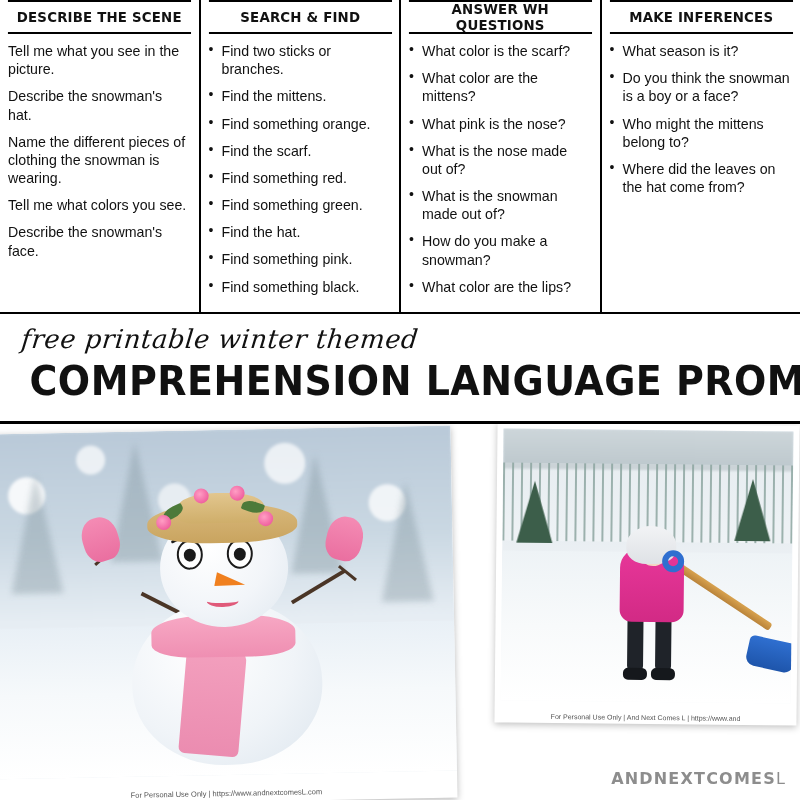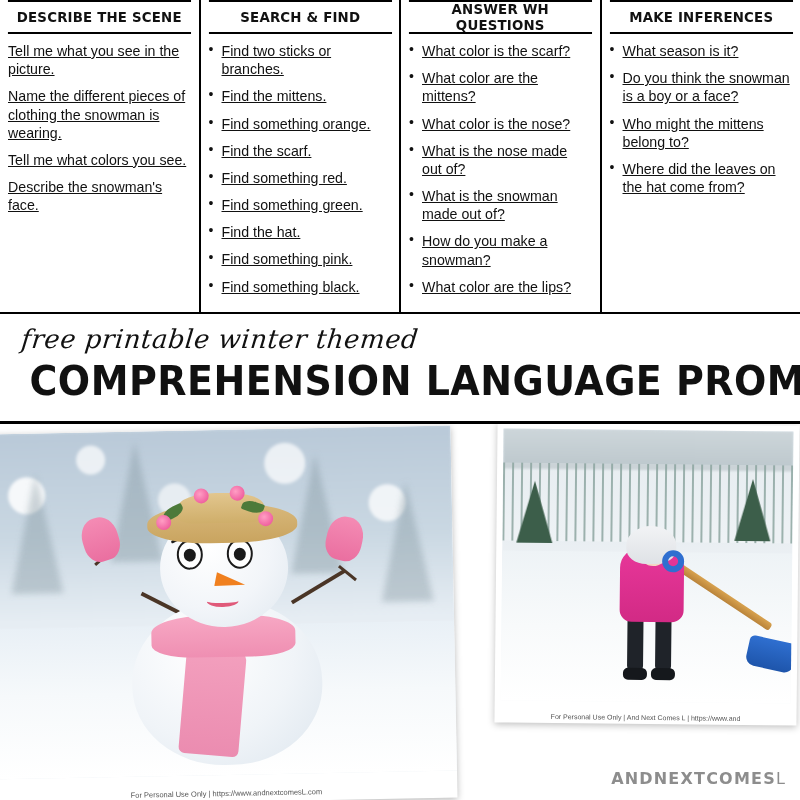--- a/index.html
+++ b/index.html
@@ -39,21 +39,20 @@
     padding: 0 2px;
     transform: scaleX(0.92);
   }
   .col-body {
     padding: 8px 9px 6px 8px;
     font-size: 14.2px;
     line-height: 1.28;
     color: #111;
     flex: 1;
     overflow: hidden;
-    text-decoration: underline;
   }
   .col-body.plain p {
     margin-bottom: 9px;
   }
   .col-body ul { list-style: none; }
   .col-body li {
     position: relative;
     padding-left: 13px;
     margin-bottom: 9px;
   }
@@ -318,20 +317,21 @@
 <body>
 
 <div class="page">
 
   <div class="table-wrap">
 
     <div class="col">
       <div class="col-head">DESCRIBE THE SCENE</div>
       <div class="col-body plain">
         <p>Tell me what you see in the picture.</p>
+        <p>Describe the snowman's hat.</p>
         <p>Name the different pieces of clothing the snowman is wearing.</p>
         <p>Tell me what colors you see.</p>
         <p>Describe the snowman's face.</p>
       </div>
     </div>
 
     <div class="col">
       <div class="col-head">SEARCH &amp; FIND</div>
       <div class="col-body">
         <ul>
@@ -347,21 +347,21 @@
         </ul>
       </div>
     </div>
 
     <div class="col">
       <div class="col-head">ANSWER WH QUESTIONS</div>
       <div class="col-body">
         <ul>
           <li>What color is the scarf?</li>
           <li>What color are the mittens?</li>
-          <li>What color is the nose?</li>
+          <li>What pink is the nose?</li>
           <li>What is the nose made out of?</li>
           <li>What is the snowman made out of?</li>
           <li>How do you make a snowman?</li>
           <li>What color are the lips?</li>
         </ul>
       </div>
     </div>
 
     <div class="col">
       <div class="col-head">MAKE INFERENCES</div>

